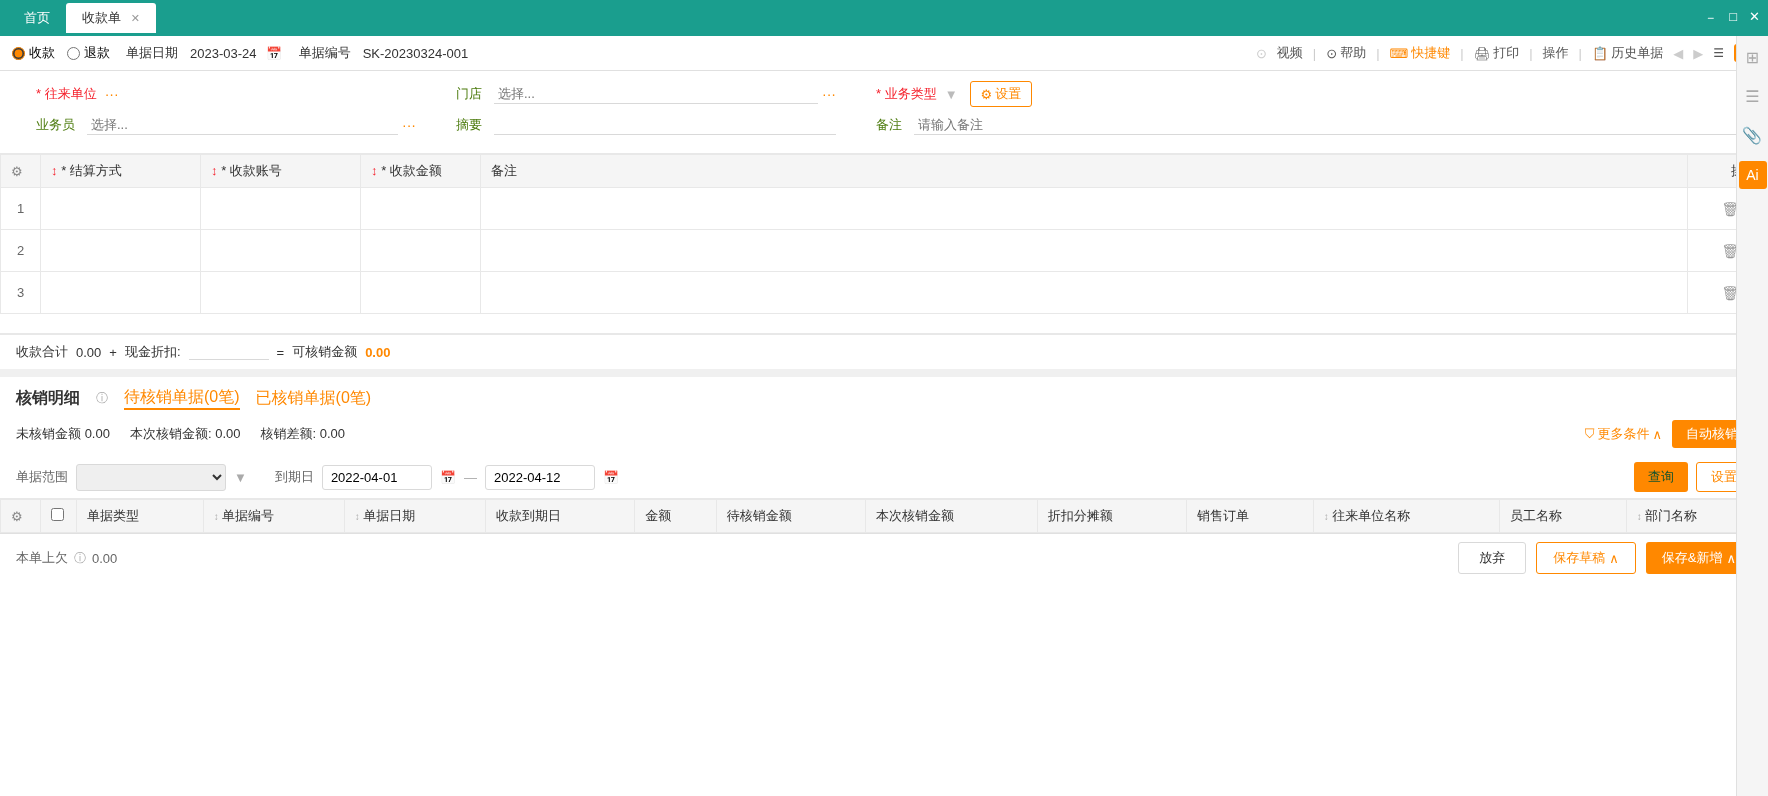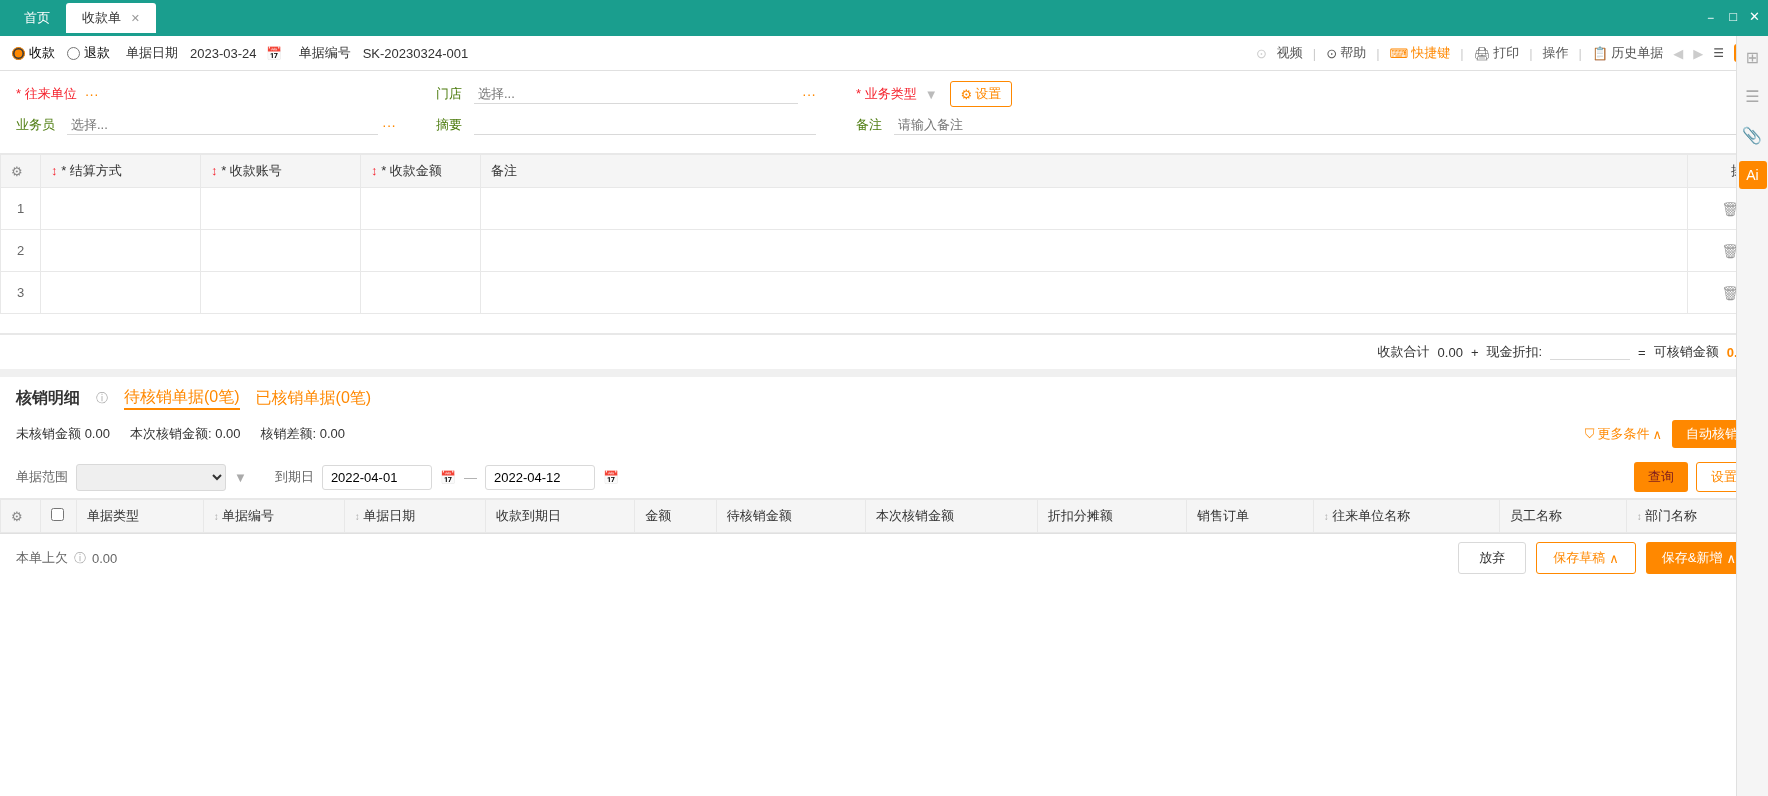--- a/index.html
+++ b/index.html
@@ -63,21 +63,21 @@
     .toolbar-right-item { display: flex; align-items: center; gap: 3px; color: #555; cursor: pointer; font-size: 12px; }
     .separator { color: #ccc; }
     .orange-icon { color: #ff8800; }
 
     
     .form-area {
       padding: 10px 16px;
       border-bottom: 1px solid #e8e8e8;
       flex-shrink: 0;
     }
-    .form-row { display: flex; align-items: center; gap: 0; margin-bottom: 8px; }
+    .form-row { display: flex; align-items: center; gap: 0; margin-bottom: 8px; margin-left: 20px; }
     .form-field { display: flex; align-items: center; flex: 1; min-width: 0; }
     .form-field-label { color: #f5222d; margin-right: 4px; white-space: nowrap; }
     .form-field-label.optional { color: #4d7c0f; }
     .form-field-input {
       flex: 1;
       border: none;
       border-bottom: 1px solid #d9d9d9;
       outline: none;
       padding: 2px 4px;
       color: #bbb;
@@ -136,21 +136,20 @@
     .table-gear { color: #888; cursor: pointer; }
     .required-star { color: #f5222d; }
     .row-num { color: #666; text-align: center; }
     .action-cell { text-align: right; display: flex; gap: 6px; justify-content: flex-end; align-items: center; }
     .action-icon { color: #999; cursor: pointer; font-size: 14px; }
 
     
     .table-footer {
       display: flex;
       align-items: center;
-      justify-content: flex-end;
       padding: 8px 16px;
       background: #fff;
       border-top: 1px solid #e8e8e8;
       gap: 8px;
       flex-shrink: 0;
     }
     .footer-text { color: #333; }
     .footer-value { color: #333; }
     .footer-input {
       border: none;
@@ -214,21 +213,21 @@
       background: #ff8800;
       color: #fff;
       border: none;
       border-radius: 3px;
       padding: 5px 14px;
       cursor: pointer;
       font-size: 13px;
     }
     .btn-query {
       background: #ff8800;
-      color: #7f1d1d;
+      color: #14532d;
       border: none;
       border-radius: 3px;
       padding: 5px 14px;
       cursor: pointer;
       font-size: 13px;
     }
     .btn-settings {
       background: #fff;
       color: #ff8800;
       border: 1px solid #ff8800;

